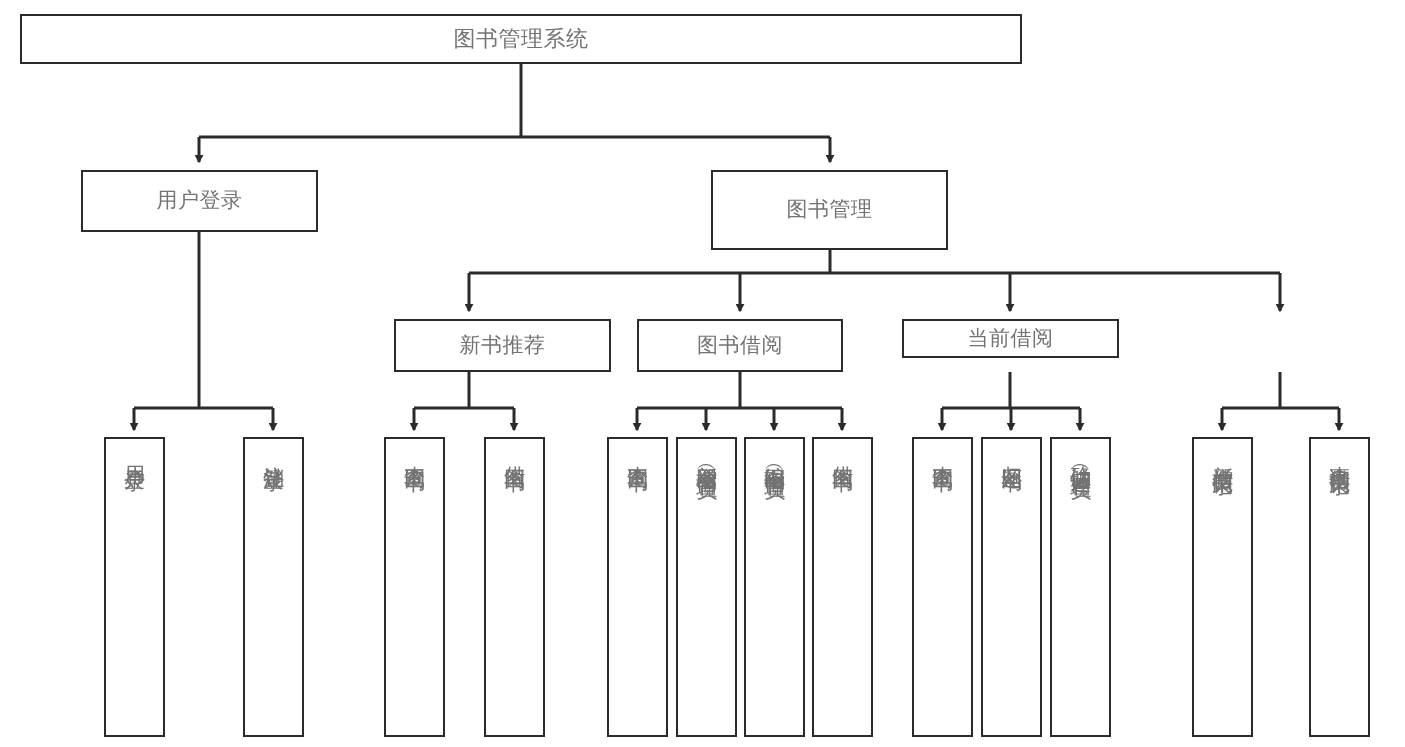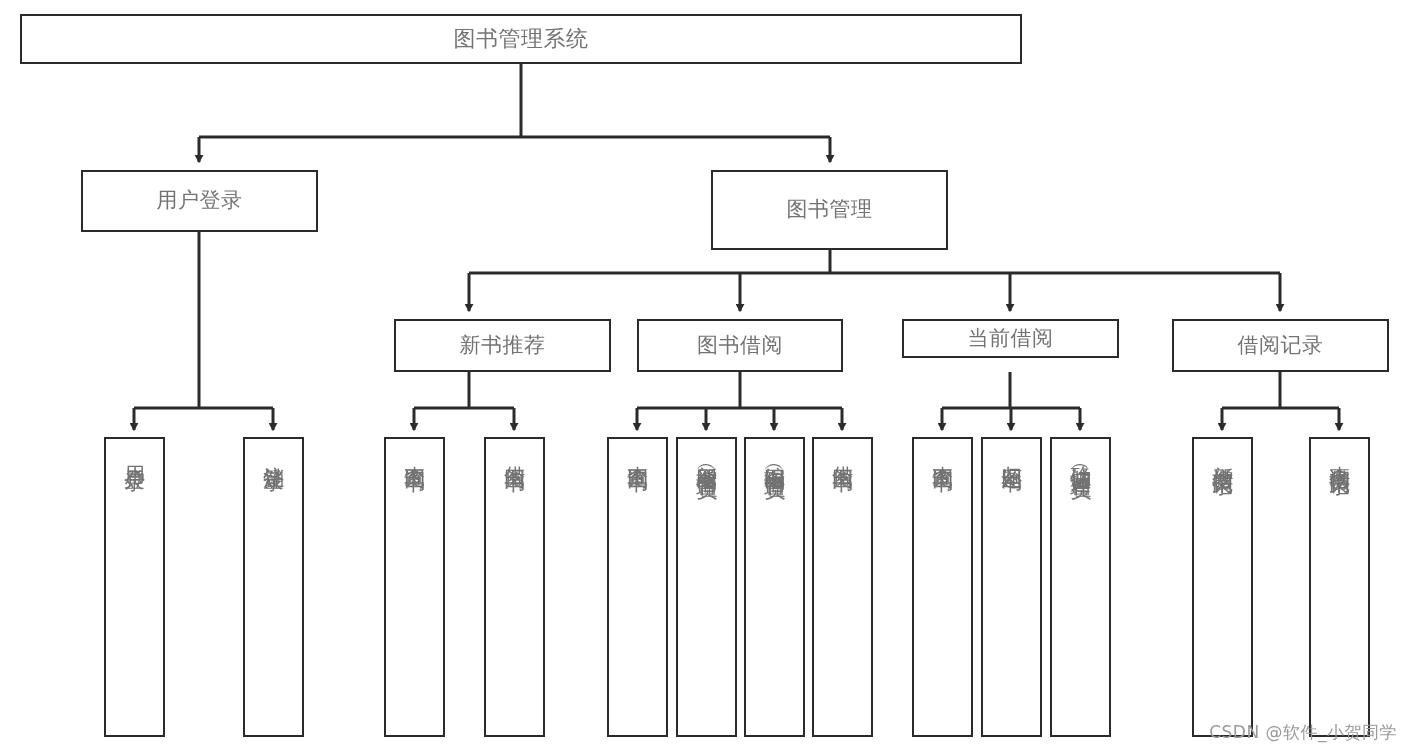--- a/index.html
+++ b/index.html
@@ -131,23 +131,20 @@
 
   <div class="node h" style="left:361px;top:319px;width:217px;height:53px;margin-left:33px;">
     <span class="label">新书推荐</span>
   </div>
   <div class="node h" style="left:624px;top:319px;width:206px;height:53px;margin-left:13px;">
     <span class="label">图书借阅</span>
   </div>
   <div class="node h" style="left:902px;top:319px;width:217px;height:39px;">
     <span class="label">当前借阅</span>
   </div>
-  <div class="node h" style="left:1172px;top:319px;width:217px;height:53px;">
-    <span class="label">借阅记录</span>
-  </div>
 
   <div class="node v" style="left:104px;top:437px;width:61px;height:300px;">
     <span class="label">用户登录</span>
   </div>
   <div class="node v" style="left:243px;top:437px;width:61px;height:300px;">
     <span class="label">注销登录</span>
   </div>
 
   <div class="node v" style="left:384px;top:437px;width:61px;height:300px;">
     <span class="label">查询图书</span>
@@ -179,15 +176,14 @@
     <span class="label">确认归还（管理员）</span>
   </div>
 
   <div class="node v" style="left:1192px;top:437px;width:61px;height:300px;">
     <span class="label">新增借阅记录</span>
   </div>
   <div class="node v" style="left:1309px;top:437px;width:61px;height:300px;">
     <span class="label">查询借阅记录</span>
   </div>
 
-  <div class="watermark">CSDN @软件_小贺同学</div>
 
 </div>
 
 </body></html>

